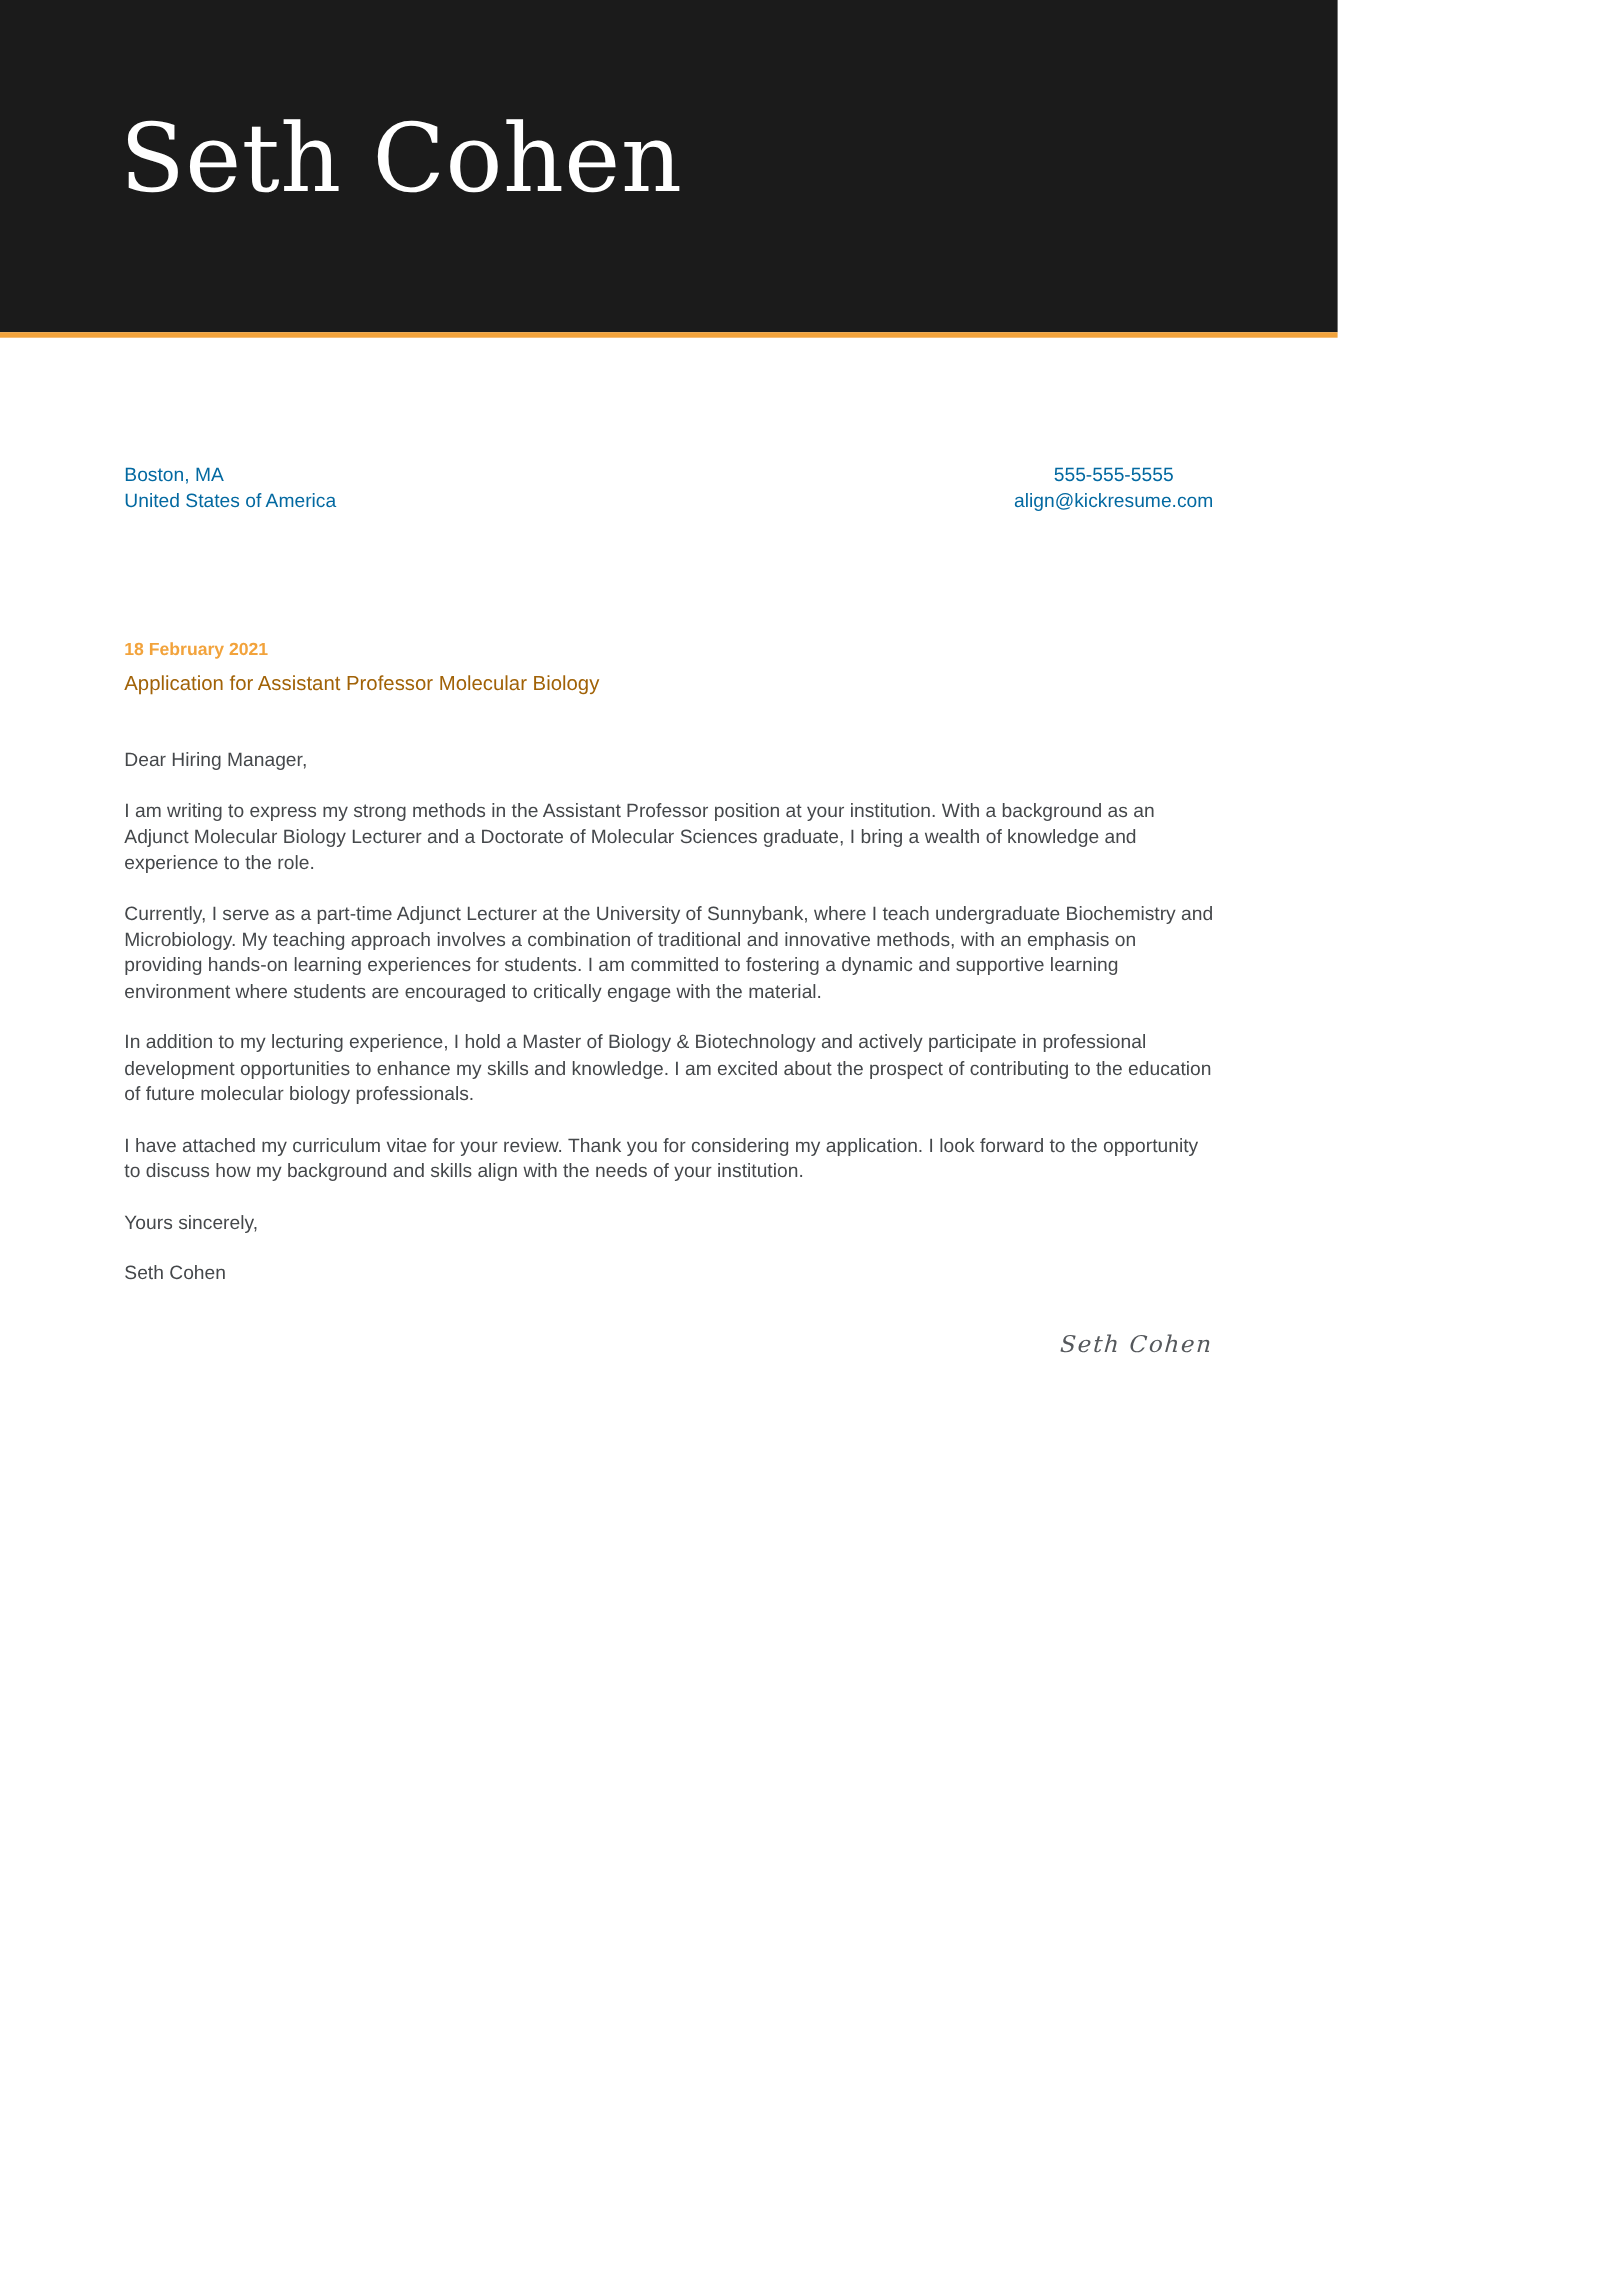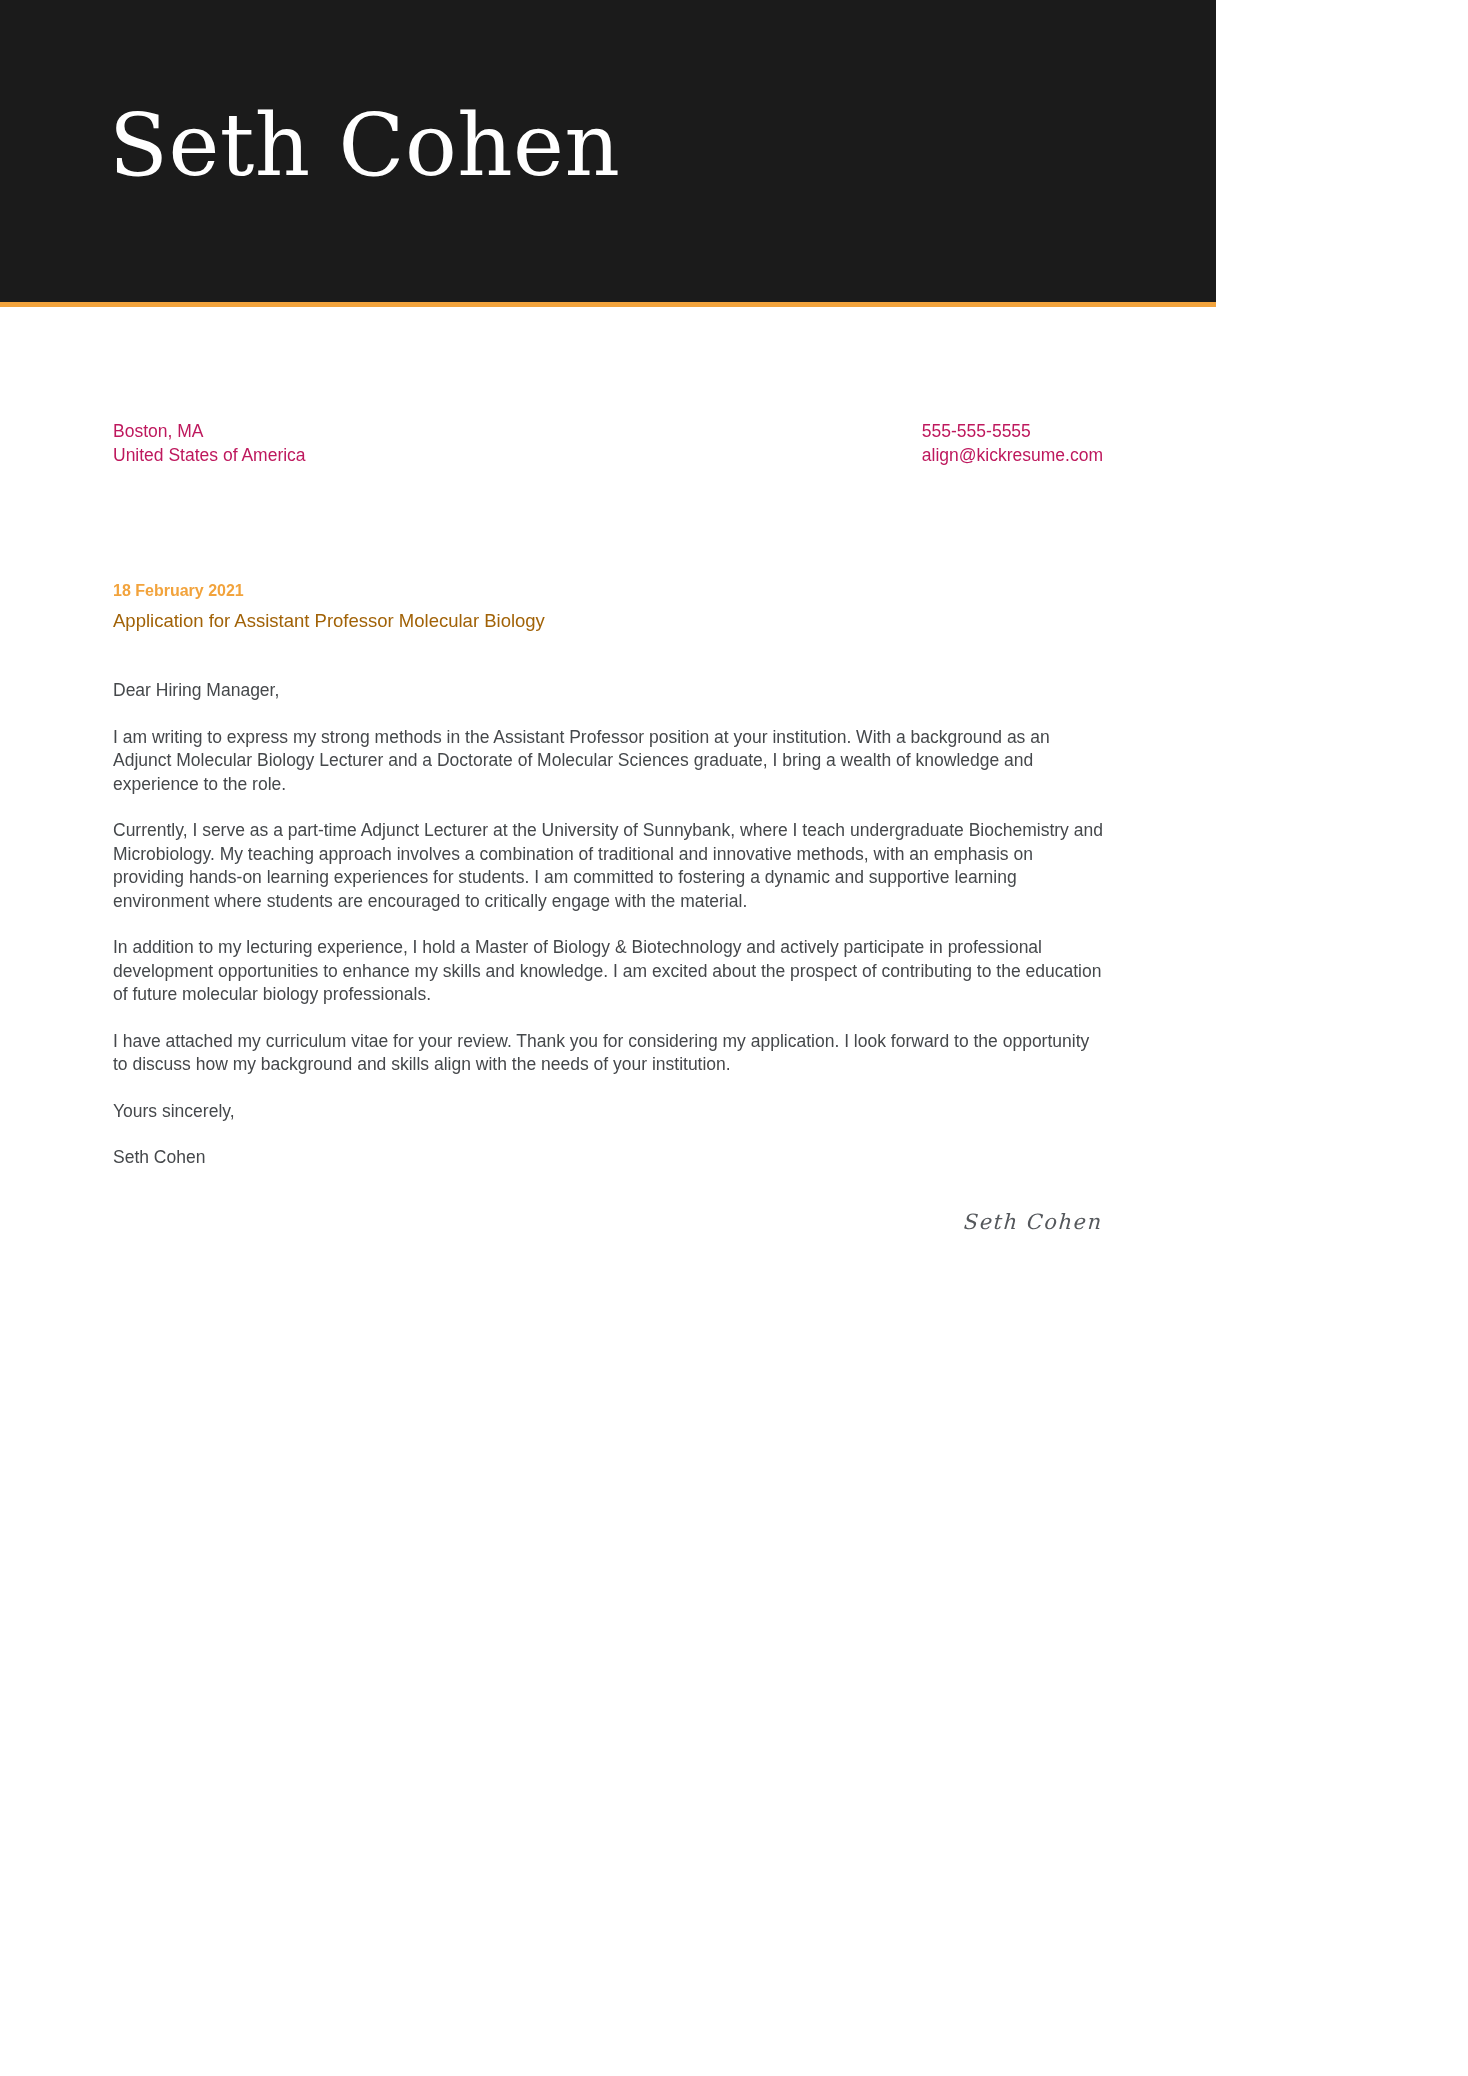--- a/index.html
+++ b/index.html
@@ -37,23 +37,23 @@
     padding: 0 113px;
   }
 
   .contact-row {
     margin-top: 112px;
     display: flex;
     justify-content: space-between;
     align-items: flex-start;
     font-size: 17.5px;
     line-height: 24px;
-    color: #be185d;
+    color: #0369a1;
   }
-  .contact-right { text-align: left; }
+  .contact-right { text-align: center; }
 
   .date-line {
     margin-top: 114px;
     font-size: 16px;
     font-weight: 700;
     line-height: 20px;
   }
   .subject-line {
     margin-top: 8px;
     font-size: 18.5px;

